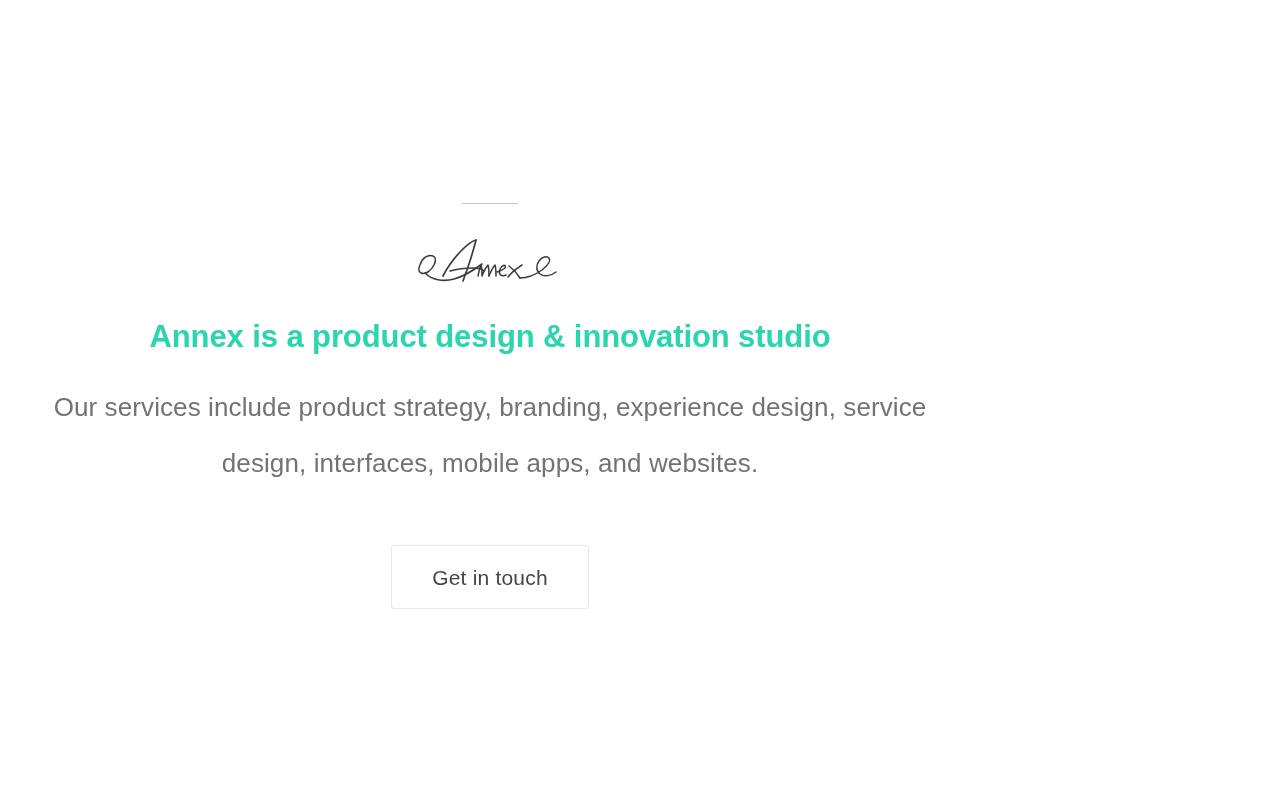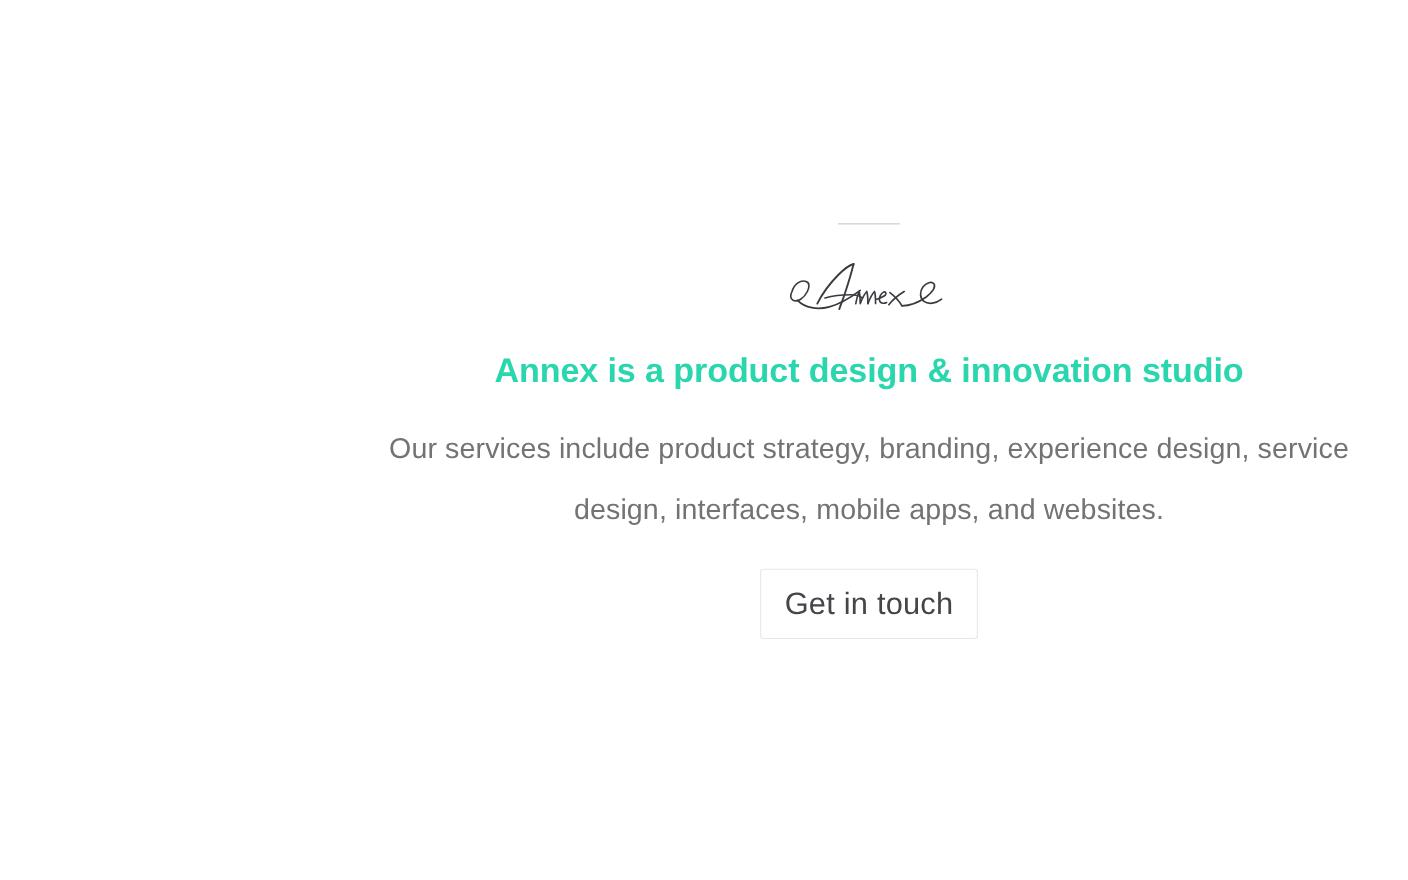--- a/index.html
+++ b/index.html
@@ -14,21 +14,21 @@
     background: #ffffff;
     font-family: "Liberation Sans", sans-serif;
     -webkit-font-smoothing: antialiased;
   }
 
   #hero-section {
     width: 1280px;
     height: 724px;
     display: flex;
     flex-direction: column;
-    align-items: flex-end;
+    align-items: flex-start;
     justify-content: flex-start;
     padding-top: 203px;
   }
 
   #hero-inner {
     width: 980px;
     display: flex;
     flex-direction: column;
     align-items: center;
   }
@@ -91,27 +91,28 @@
     display: inline-flex;
     align-items: center;
     justify-content: center;
     min-width: 198px;
     height: 64px;
     padding: 0 15px;
     background: #ffffff;
     border: 1px solid #e8e8e8;
     border-radius: 3px;
     font-family: "Liberation Sans", sans-serif;
-    font-size: 28px;
+    font-size: 21px;
     font-weight: normal;
     line-height: 1;
     color: #45454a;
     letter-spacing: 0.2px;
     cursor: pointer;
     text-decoration: none;
+    margin-top: 28px;
   }
 </style>
 </head>
 <body>
 
 <div id="hero-section">
   <div id="hero-inner">
 
     <div class="divider"></div>
 

